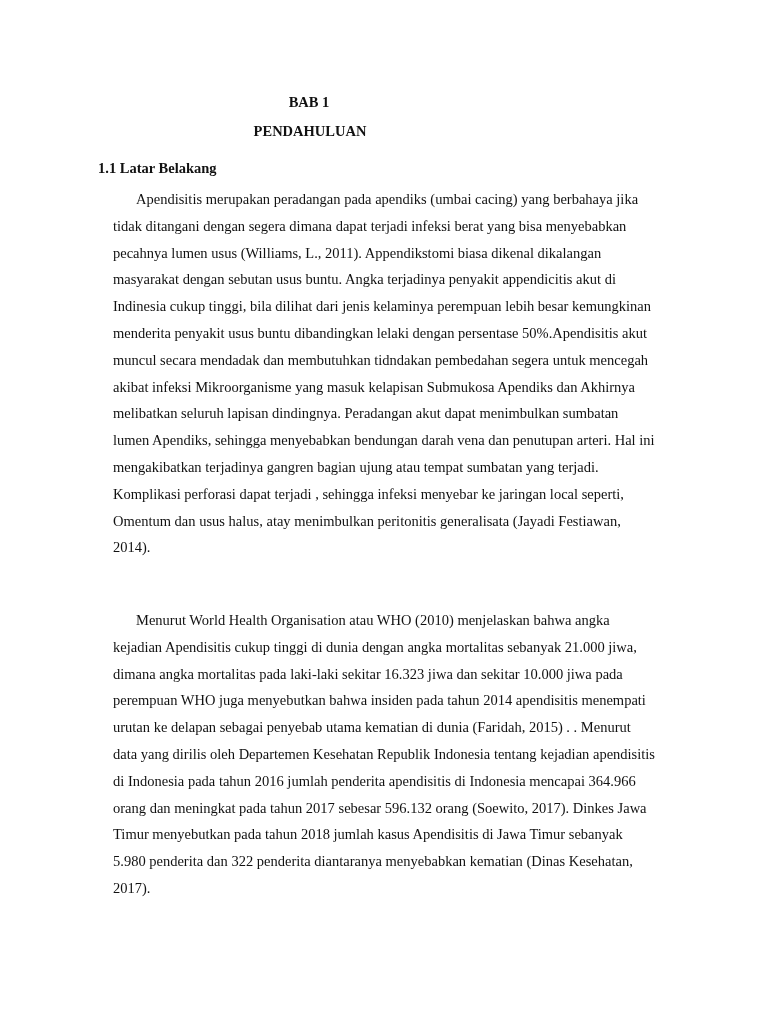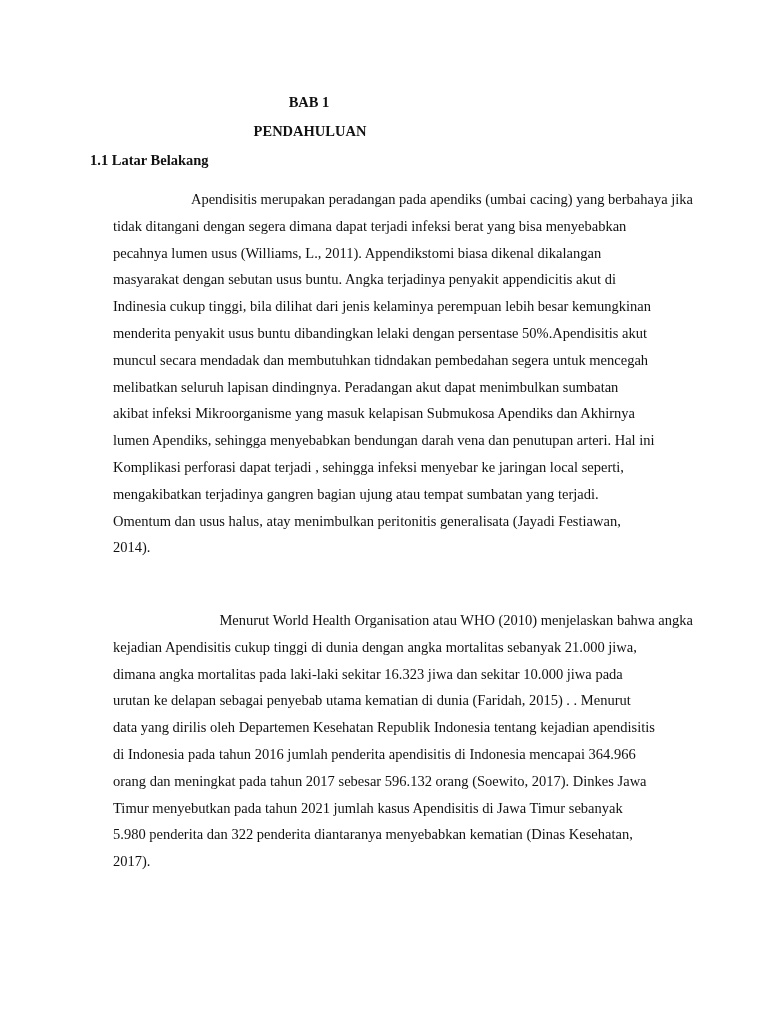--- a/index.html
+++ b/index.html
@@ -34,71 +34,72 @@
     }
     .title.bab { top: 93px; left: 1px; }
     .title.pend { top: 122px; left: 2px; }
     .section-heading {
       position: absolute;
       left: 90px;
       top: 151px;
       font-weight: bold;
       font-size: 14.5px;
       line-height: 18px;
-      margin: 0;
+      margin: 8px;
     }
     .paragraph {
       position: absolute;
       left: 113px;
       width: 580px;
       margin: 0;
     }
     .paragraph.p1 { top: 190px; }
     .paragraph.p2 { top: 611px; }
     .line {
       display: block;
       white-space: nowrap;
       font-size: 14.5px;
       height: 26.8px;
       line-height: 18px;
     }
-    .line.indent { padding-left: 23px; text-align: right; }
+    .line.indent { padding-left: 23px; }
   </style>
 </head>
 <body>
 
 <div class="page">
 
   <h1 class="title bab">BAB 1</h1>
   <h2 class="title pend">PENDAHULUAN</h2>
   <h3 class="section-heading">1.1 Latar Belakang</h3>
 
   <p class="paragraph p1">
     <span class="line indent">Apendisitis merupakan peradangan pada apendiks (umbai cacing) yang berbahaya jika</span>
     <span class="line">tidak ditangani dengan segera dimana dapat terjadi infeksi berat yang bisa menyebabkan</span>
     <span class="line">pecahnya lumen usus (Williams, L., 2011). Appendikstomi biasa dikenal dikalangan</span>
     <span class="line">masyarakat dengan sebutan usus buntu. Angka terjadinya penyakit appendicitis akut di</span>
     <span class="line">Indinesia cukup tinggi, bila dilihat dari jenis kelaminya perempuan lebih besar kemungkinan</span>
     <span class="line">menderita penyakit usus buntu dibandingkan lelaki dengan persentase 50%.Apendisitis akut</span>
     <span class="line">muncul secara mendadak dan membutuhkan tidndakan pembedahan segera untuk mencegah</span>
+    <span class="line">akibat infeksi Mikroorganisme yang masuk kelapisan Submukosa Apendiks dan Akhirnya</span>
     <span class="line">melibatkan seluruh lapisan dindingnya. Peradangan akut dapat menimbulkan sumbatan</span>
-    <span class="line">akibat infeksi Mikroorganisme yang masuk kelapisan Submukosa Apendiks dan Akhirnya</span>
     <span class="line">lumen Apendiks, sehingga menyebabkan bendungan darah vena dan penutupan arteri. Hal ini</span>
+    <span class="line">mengakibatkan terjadinya gangren bagian ujung atau tempat sumbatan yang terjadi.</span>
     <span class="line">Komplikasi perforasi dapat terjadi , sehingga infeksi menyebar ke jaringan local seperti,</span>
-    <span class="line">mengakibatkan terjadinya gangren bagian ujung atau tempat sumbatan yang terjadi.</span>
     <span class="line">Omentum dan usus halus, atay menimbulkan peritonitis generalisata (Jayadi Festiawan,</span>
     <span class="line">2014).</span>
   </p>
 
   <p class="paragraph p2">
     <span class="line indent">Menurut World Health Organisation atau WHO (2010) menjelaskan bahwa angka</span>
     <span class="line">kejadian Apendisitis cukup tinggi di dunia dengan angka mortalitas sebanyak 21.000 jiwa,</span>
     <span class="line">dimana angka mortalitas pada laki-laki sekitar 16.323 jiwa dan sekitar 10.000 jiwa pada</span>
+    <span class="line">perempuan WHO juga menyebutkan bahwa insiden pada tahun 2014 apendisitis menempati</span>
     <span class="line">urutan ke delapan sebagai penyebab utama kematian di dunia (Faridah, 2015) . . Menurut</span>
     <span class="line">data yang dirilis oleh Departemen Kesehatan Republik Indonesia tentang kejadian apendisitis</span>
     <span class="line">di Indonesia pada tahun 2016 jumlah penderita apendisitis di Indonesia mencapai 364.966</span>
     <span class="line">orang dan meningkat pada tahun 2017 sebesar 596.132 orang (Soewito, 2017). Dinkes Jawa</span>
-    <span class="line">Timur menyebutkan pada tahun 2021 jumlah kasus Apendisitis di Jawa Timur sebanyak</span>
+    <span class="line">Timur menyebutkan pada tahun 2018 jumlah kasus Apendisitis di Jawa Timur sebanyak</span>
     <span class="line">5.980 penderita dan 322 penderita diantaranya menyebabkan kematian (Dinas Kesehatan,</span>
     <span class="line">2017).</span>
   </p>
 
 </div>
 
 </body></html>

